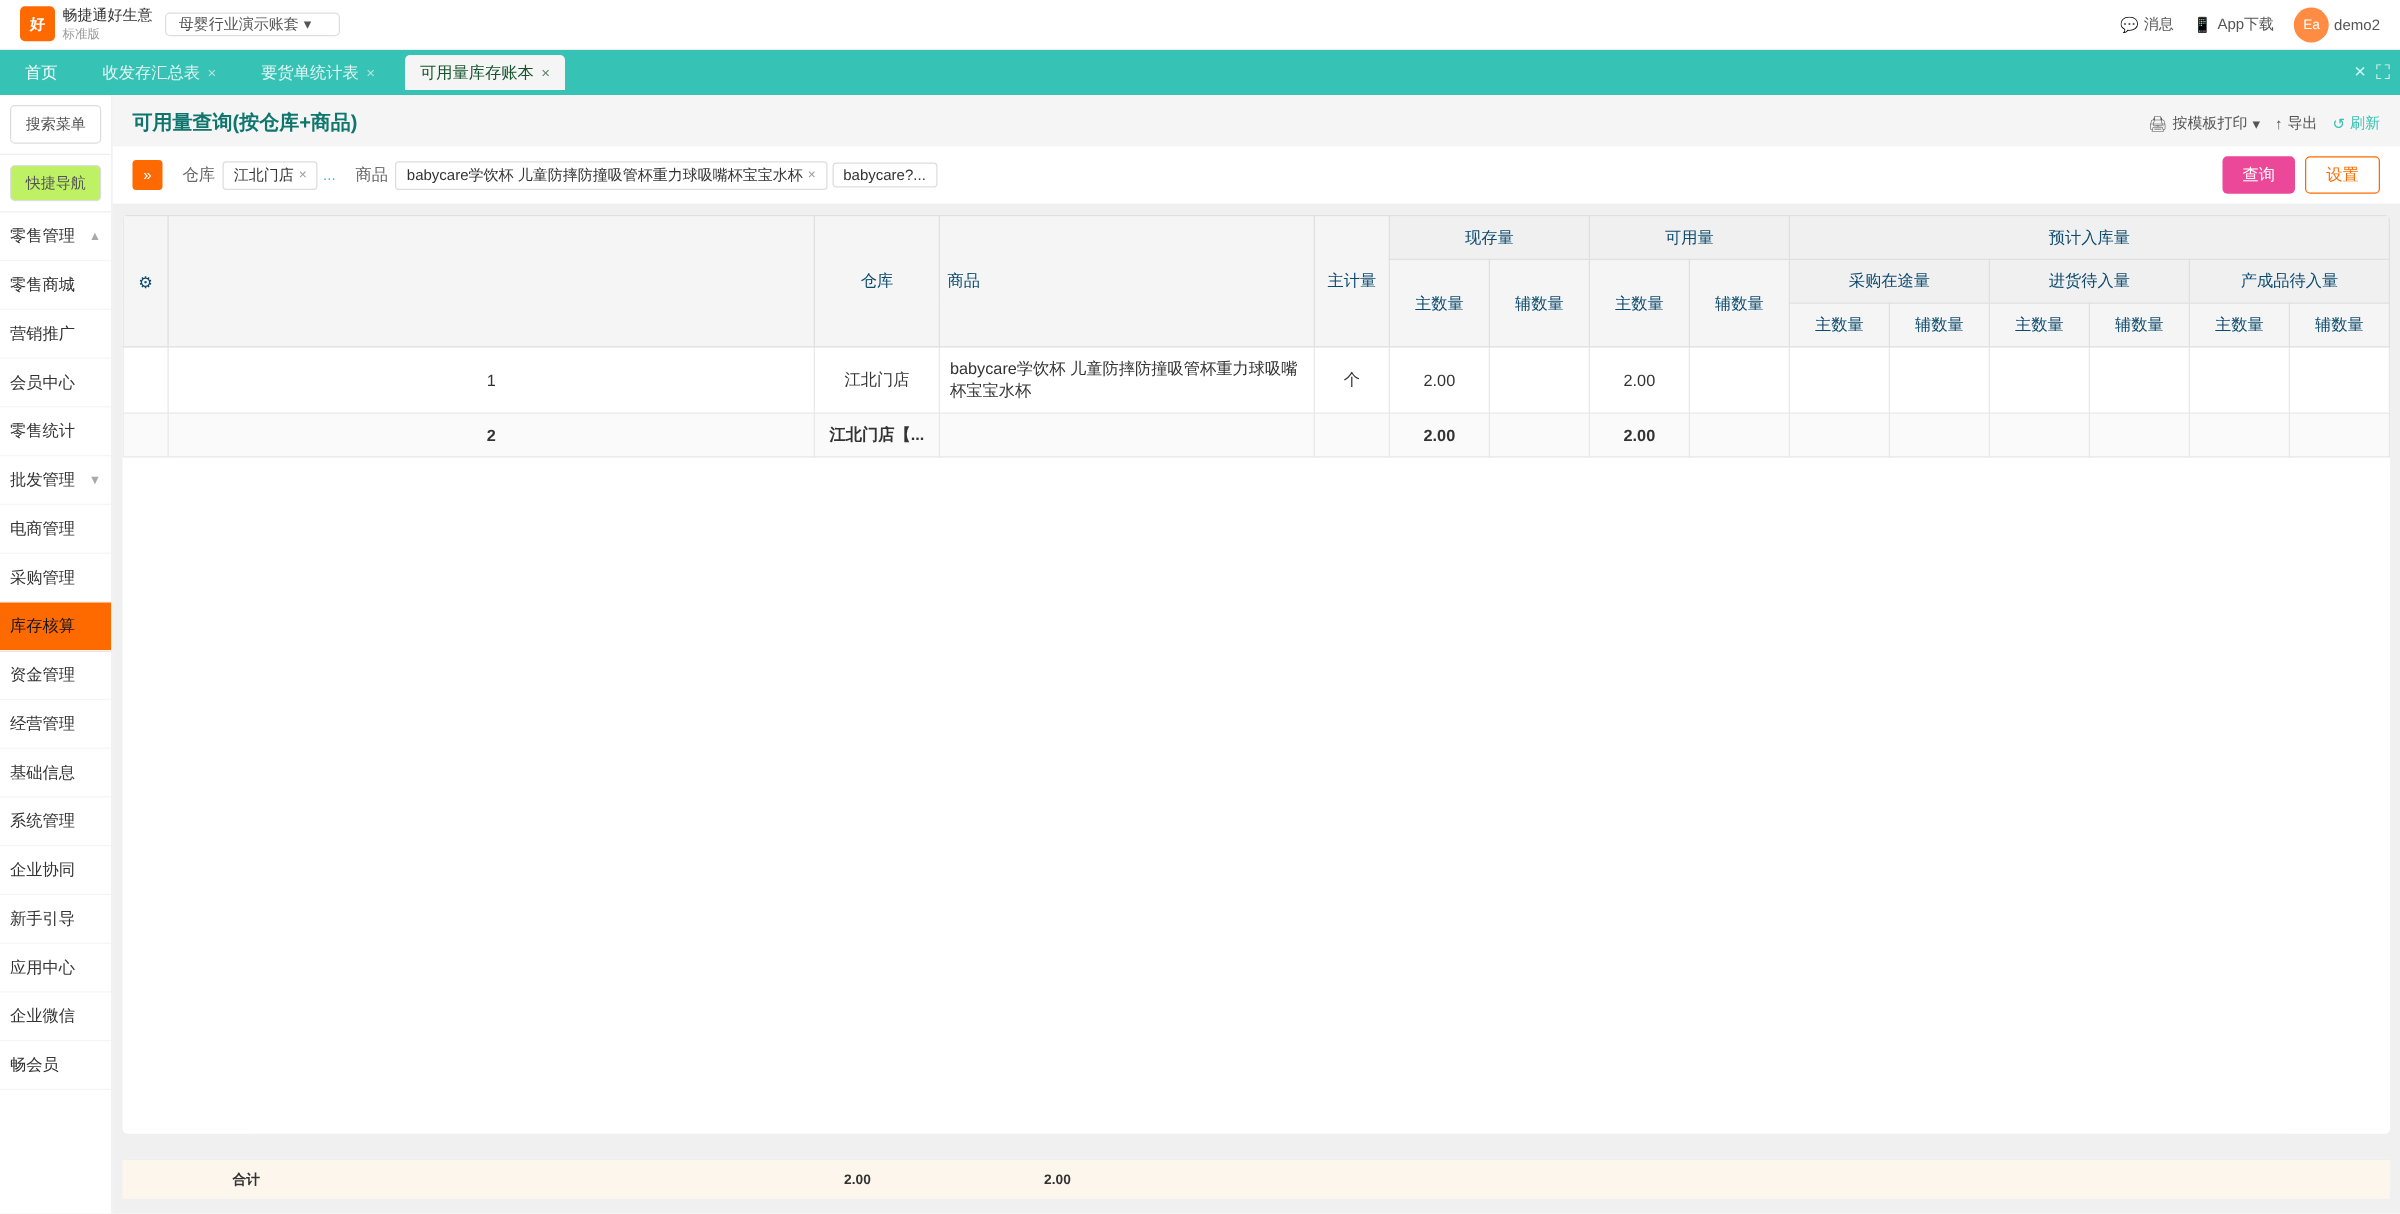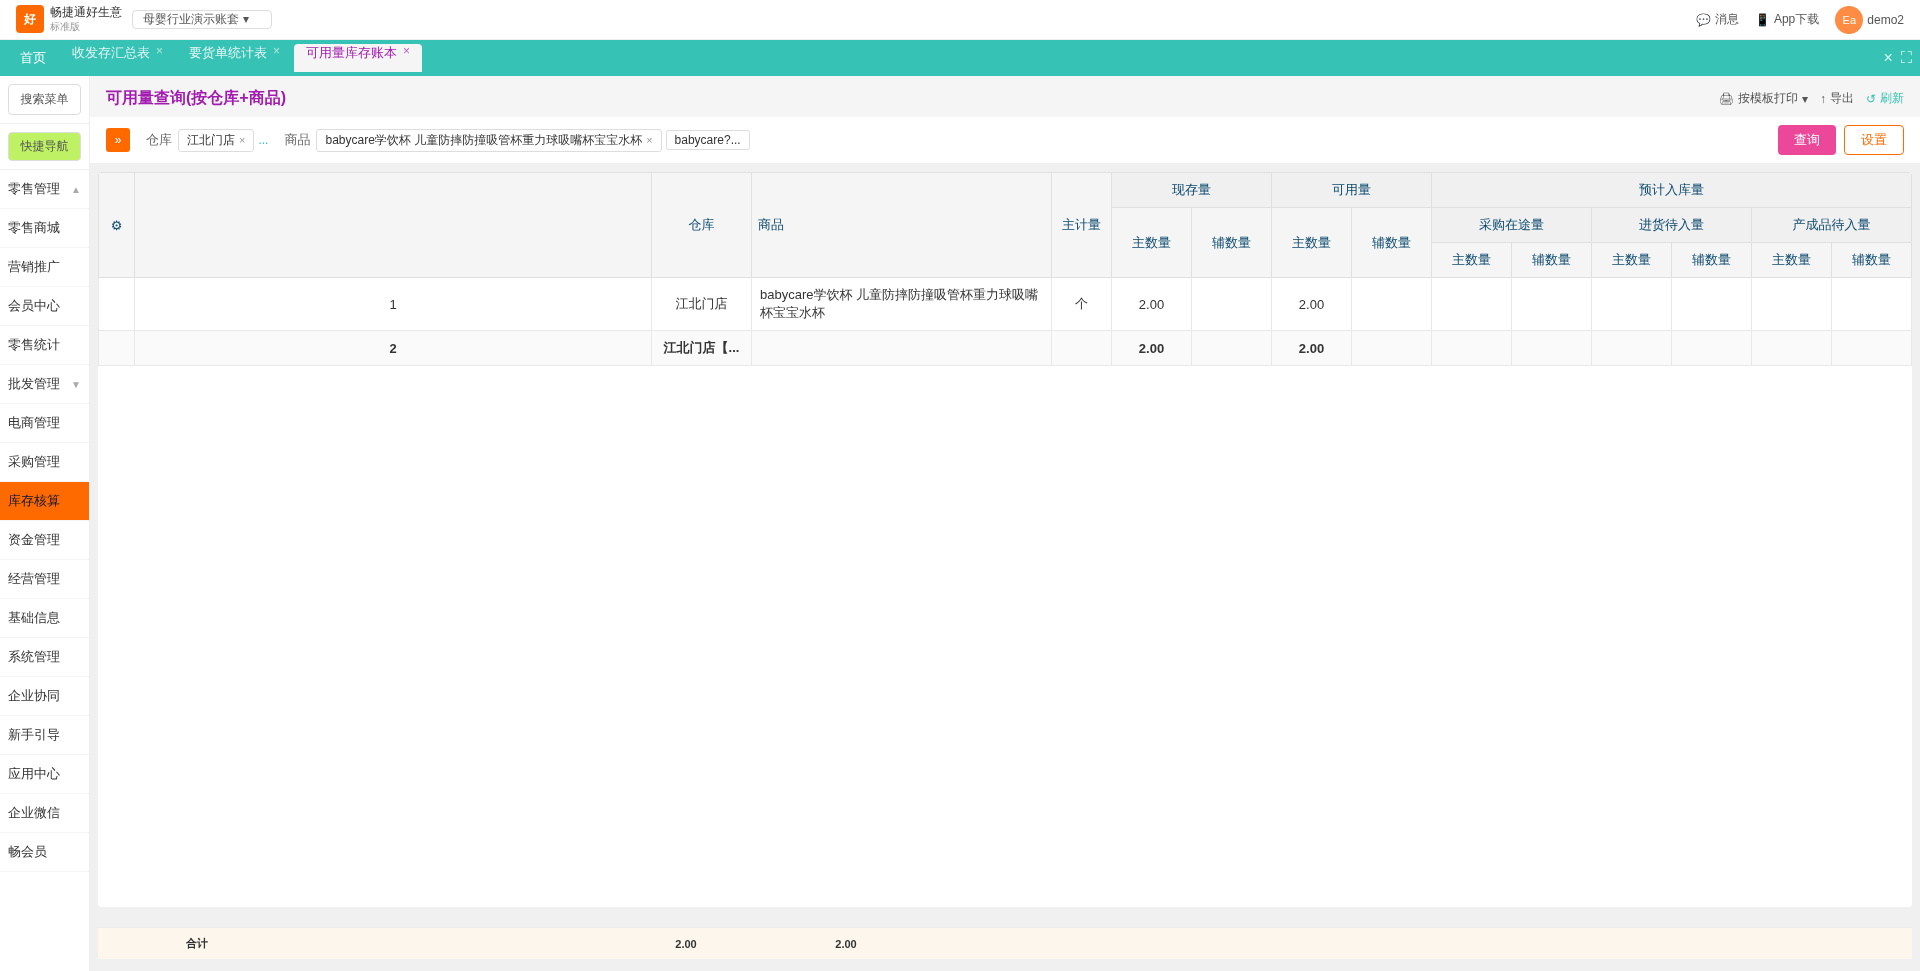--- a/index.html
+++ b/index.html
@@ -79,37 +79,38 @@
       font-size: 11px;
     }
 
     
     .nav-tabs {
       height: 36px;
       background: #36c2b4;
       display: flex;
       align-items: center;
       padding: 0 8px;
-      gap: 2px;
+      gap: 12px;
       flex-shrink: 0;
     }
     .nav-tab {
       height: 28px;
       padding: 0 12px;
       display: flex;
+      align-items: center;
       gap: 6px;
       border-radius: 4px 4px 0 0;
       cursor: pointer;
       font-size: 13px;
       color: rgba(255,255,255,0.85);
       white-space: nowrap;
     }
     .nav-tab.active {
       background: #f5f5f5;
-      color: #a21caf;
+      color: #14532d;
     }
     .nav-tab .close-x {
       font-size: 12px;
       color: inherit;
       opacity: 0.7;
     }
     .nav-tab-home {
       color: white;
       font-size: 13px;
       padding: 0 12px;
@@ -204,21 +205,21 @@
       background: #f5f5f5;
       padding: 12px 16px 8px;
       display: flex;
       align-items: center;
       justify-content: space-between;
       flex-shrink: 0;
     }
     .page-title {
       font-size: 16px;
       font-weight: bold;
-      color: #a21caf;
+      color: #0f766e;
     }
     .page-header-actions {
       display: flex;
       align-items: center;
       gap: 12px;
       font-size: 12px;
       color: #555;
     }
     .action-btn {
       display: flex;

